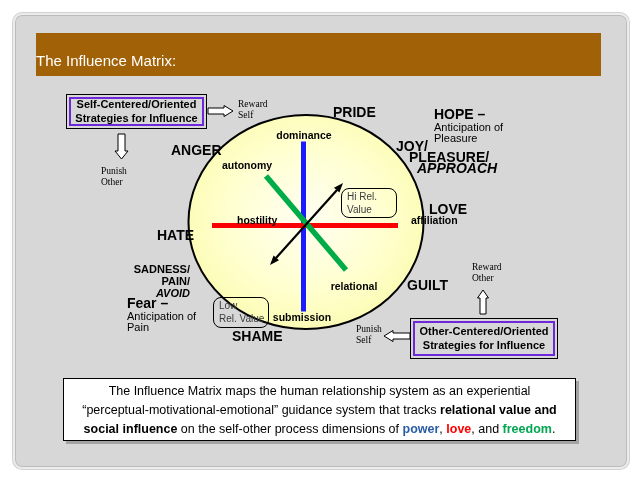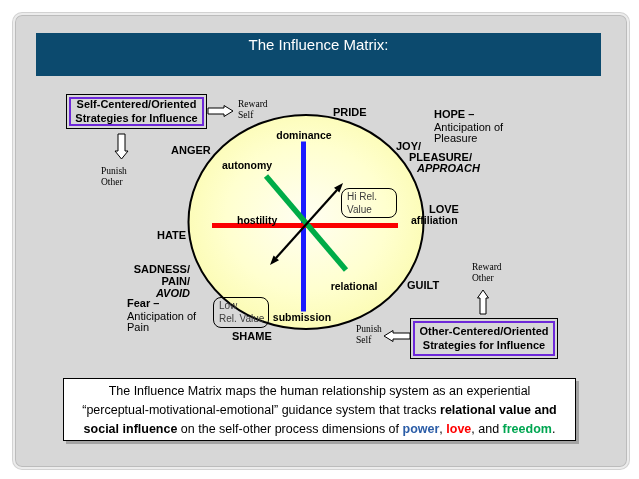--- a/index.html
+++ b/index.html
@@ -1,26 +1,26 @@
 <!DOCTYPE html>
 <html><head>
 <meta charset="utf-8">
 <style>
   html,body{margin:0;padding:0;background:#fff;}
   .stage{position:relative;width:639px;height:479px;background:#fff;overflow:hidden;
          font-family:"Liberation Sans",sans-serif;}
   .slide{position:absolute;left:13px;top:13px;width:612px;height:452px;background:#d7d7d7;
          border:2px solid #ececec;border-radius:9px;
          box-shadow:inset 0 0 0 1px #bcbcbc,0 0 0 1px #d2d2d2;}
-  .titlebar{position:absolute;left:36px;top:33px;width:565px;height:43px;background:#0c4a6e;
-            color:#fff;text-align:center;font-size:15px;line-height:20px;padding-top:2px;
+  .titlebar{position:absolute;left:36px;top:33px;width:565px;height:43px;background:#a16207;
+            color:#fff;text-align:left;font-size:15px;line-height:20px;padding-top:18px;
             box-sizing:border-box;}
   svg.overlay{position:absolute;left:0;top:0;width:639px;height:479px;}
   .lbl{position:absolute;white-space:nowrap;color:#000;}
-  .emo{font-weight:bold;font-size:11px;line-height:12px;}
+  .emo{font-weight:bold;font-size:14px;line-height:12px;}
   .emo-sub{font-weight:normal;font-size:11px;line-height:11px;}
   .axis{font-weight:bold;font-size:10.5px;line-height:11px;transform:translateX(-50%);}
   .axis-l{font-weight:bold;font-size:10.5px;line-height:11px;padding-left:40px;}
   .serif{font-family:"Liberation Serif",serif;font-size:9.5px;line-height:10.5px;font-weight:normal;}
   .ital{font-style:italic;}
   .stratbox{position:absolute;border:1px solid #000;padding:2px;background:transparent;box-sizing:border-box;}
   .stratbox .inner{border:2px solid #6d28d9;width:100%;height:100%;box-sizing:border-box;
       display:flex;flex-direction:column;justify-content:center;align-items:center;
       font-weight:bold;font-size:11px;line-height:13.5px;}
   .relbox{position:absolute;border:1.5px solid #000;border-radius:8px;box-sizing:border-box;

